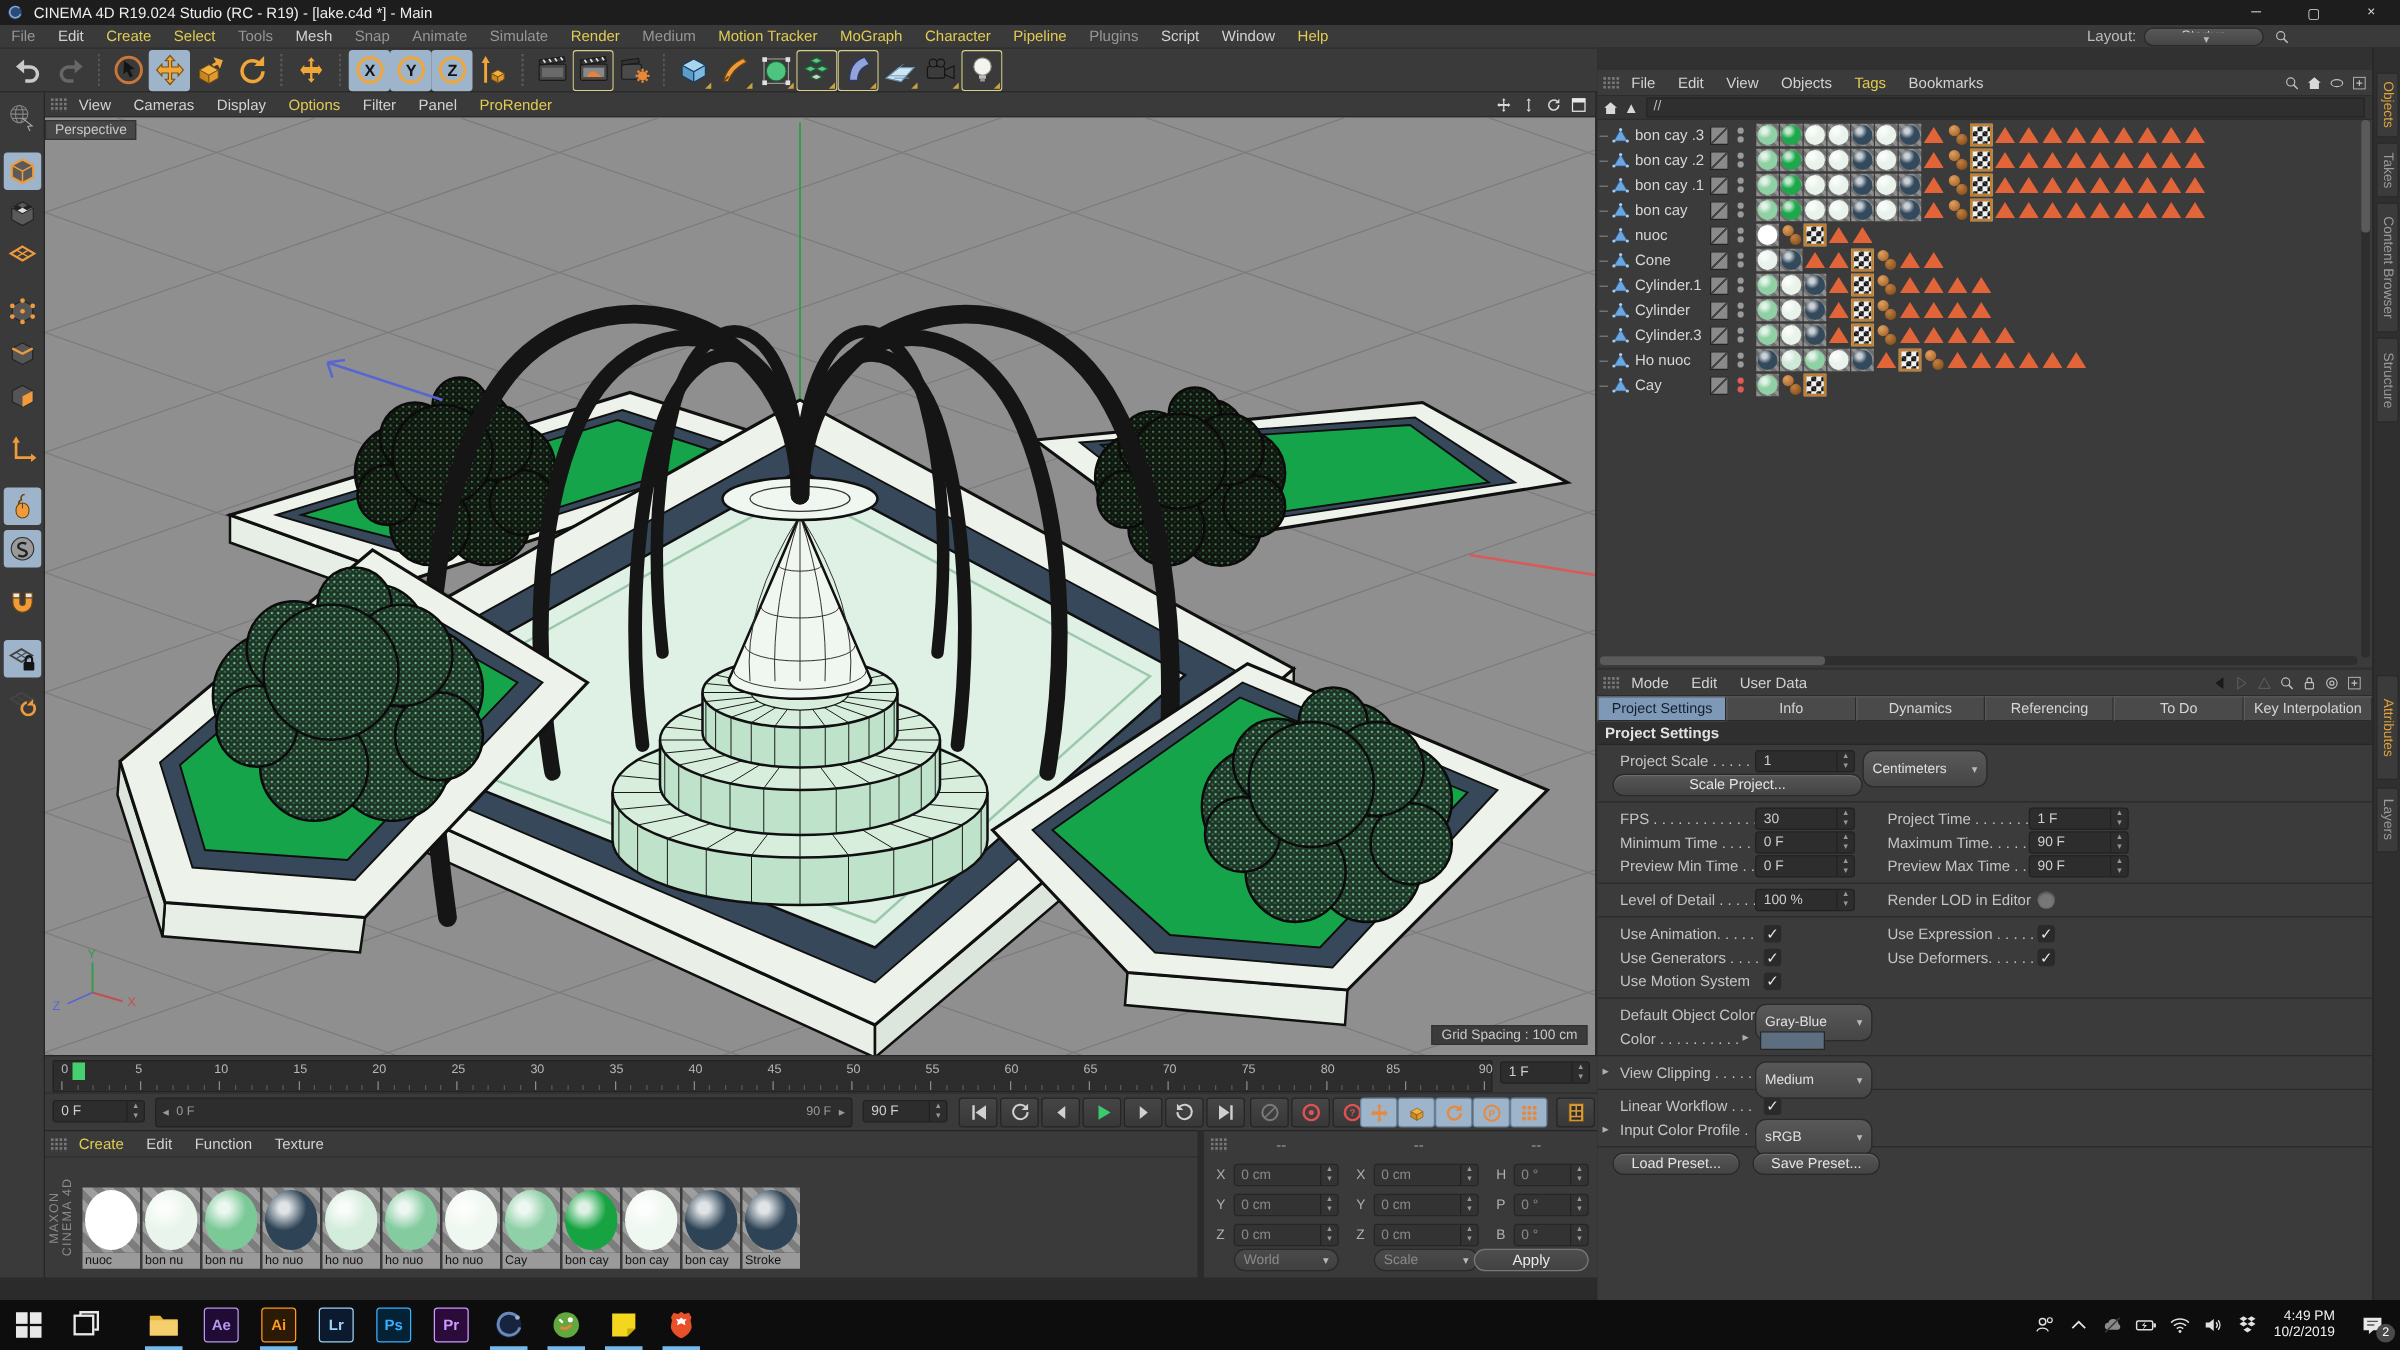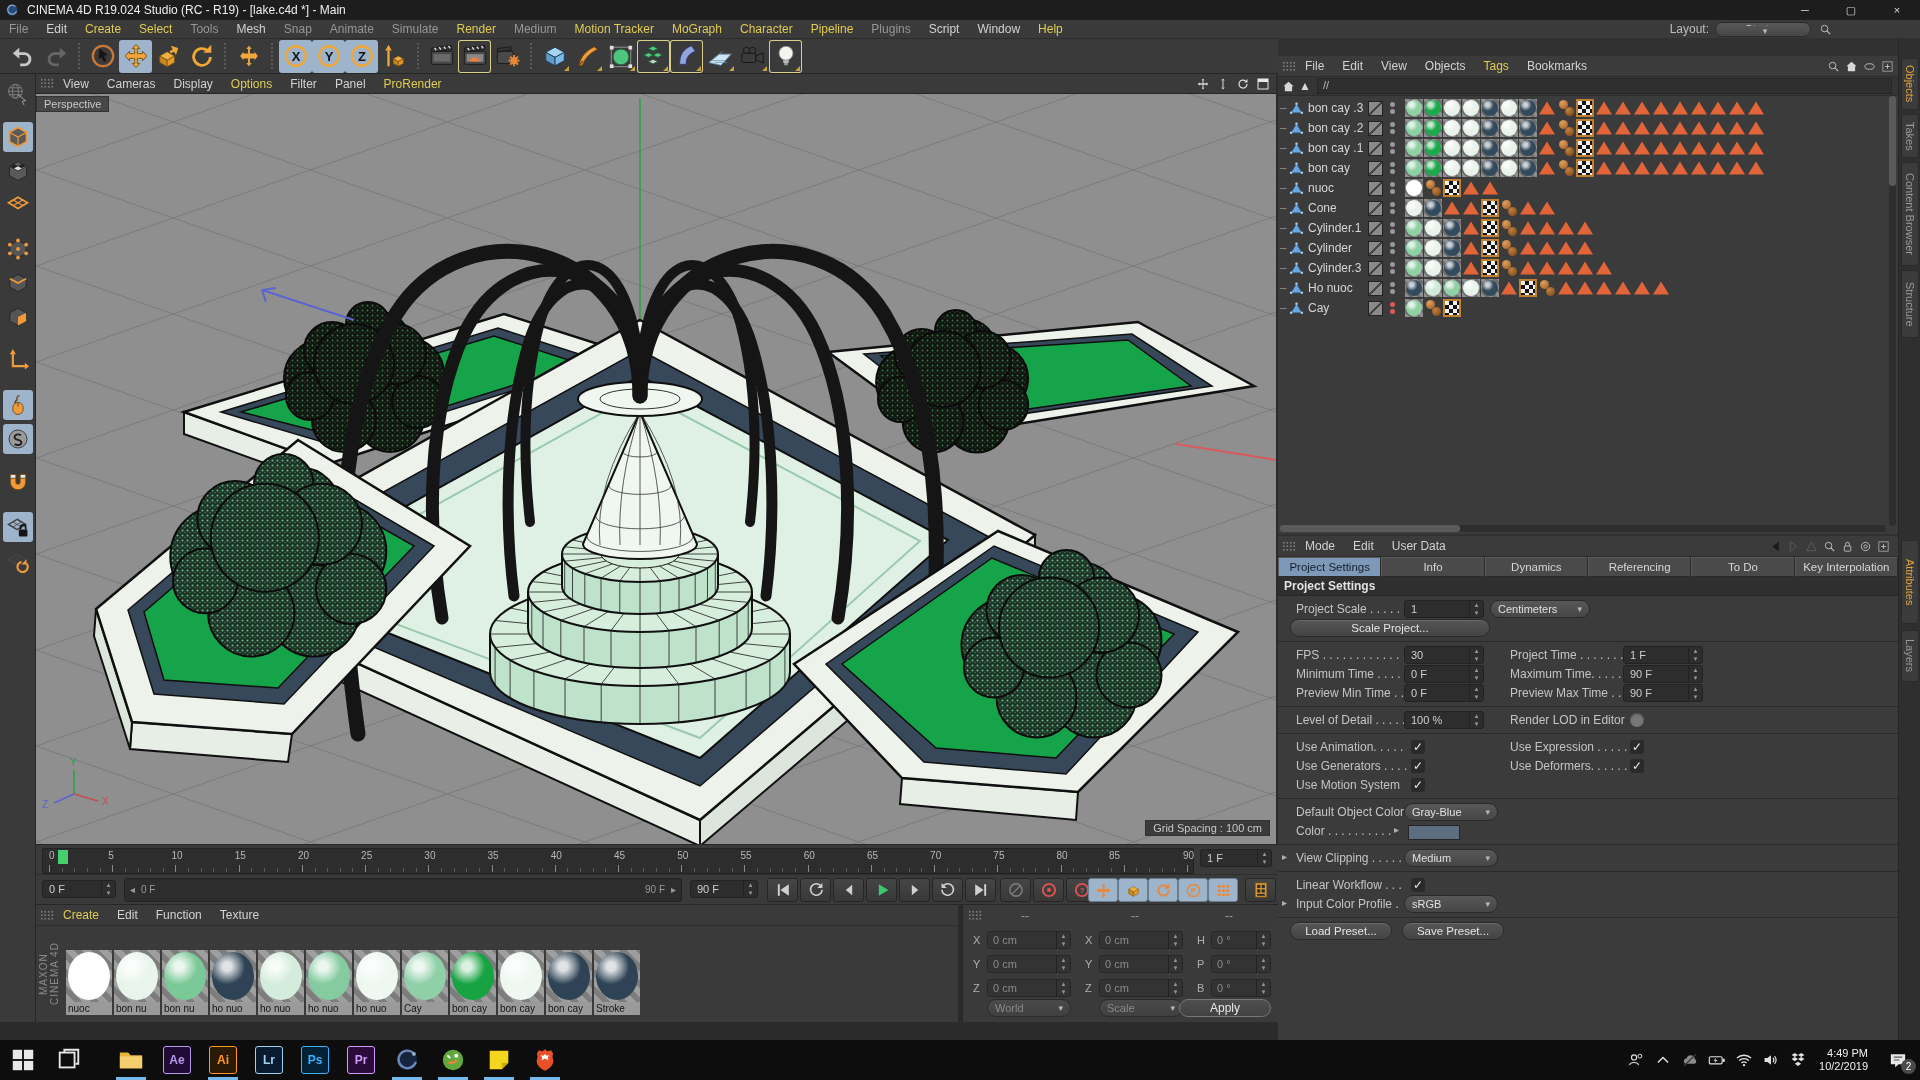--- a/index.html
+++ b/index.html
@@ -97,21 +97,21 @@
   #attrobj{height:22px;display:flex;align-items:center;border-bottom:1px solid #2c2c2c;}
   #attrtabs{height:20px;display:flex;}
   .tab{flex:1;background:#4a4a4a;border:1px solid #2a2a2a;border-left-color:#5a5a5a;border-top-color:#5a5a5a;color:#d6d6d6;display:flex;align-items:center;justify-content:center;font-size:11.5px;white-space:nowrap;overflow:hidden;}
   .tab.active{background:#7e99b8;color:#16202c;}
   #attr-section{height:18px;background:#2f2f2f;color:#e2e2e2;font-weight:bold;display:flex;align-items:center;padding-left:6px;border-bottom:1px solid #262626;}
   #attrrows{position:relative;padding-top:4px;}
   .arow{position:relative;height:19px;}
   .albl{position:absolute;left:18px;top:2px;color:#c4c4c4;white-space:nowrap;}
   .albl2{position:absolute;top:2px;color:#c4c4c4;white-space:nowrap;}
   .aspin{position:absolute;top:0;}
-  .adrop{position:absolute;top:0;height:18px;border-radius:9px;background:linear-gradient(#585858,#464646);border:1px solid #2a2a2a;color:#e0e0e0;font-size:11px;display:flex;align-items:center;padding:0 7px;box-sizing:border-box;}
+  .adrop{position:absolute;top:0;height:30px;border-radius:9px;background:linear-gradient(#585858,#464646);border:1px solid #2a2a2a;color:#e0e0e0;font-size:11px;display:flex;align-items:center;padding:0 7px;box-sizing:border-box;}
   .adrop .dv{flex:1;white-space:nowrap;overflow:hidden;}
   .dcaret{color:#b8b8b8;font-size:9px;margin-left:4px;}
   .chk{position:absolute;top:2px;width:14px;height:14px;background:#2a2a2a;border-radius:3px;color:#e8e8e8;font-size:12px;line-height:14px;text-align:center;}
   .chk.off{border-radius:50%;background:#777;box-shadow:inset 0 1px 2px #444;}
   .pill{position:absolute;top:0;height:18px;border-radius:9px;background:linear-gradient(#565656,#444);border:1px solid #2a2a2a;box-shadow:inset 0 1px 0 #6a6a6a;color:#e4e4e4;display:flex;align-items:center;justify-content:center;font-size:11.5px;box-sizing:border-box;}
   .asep{height:1px;background:#2a2a2a;margin:3px 0 4px 0;}
   .rarw,.prearw{position:absolute;top:2px;color:#b0b0b0;font-size:10px;}
   .swatch{position:absolute;top:3px;width:50px;height:13px;border:1px solid #262626;}
   
   #sidestrip{position:absolute;left:1898px;top:38px;width:22px;height:1002px;background:#2f2f2f;border-left:1px solid #262626;box-sizing:border-box;}

